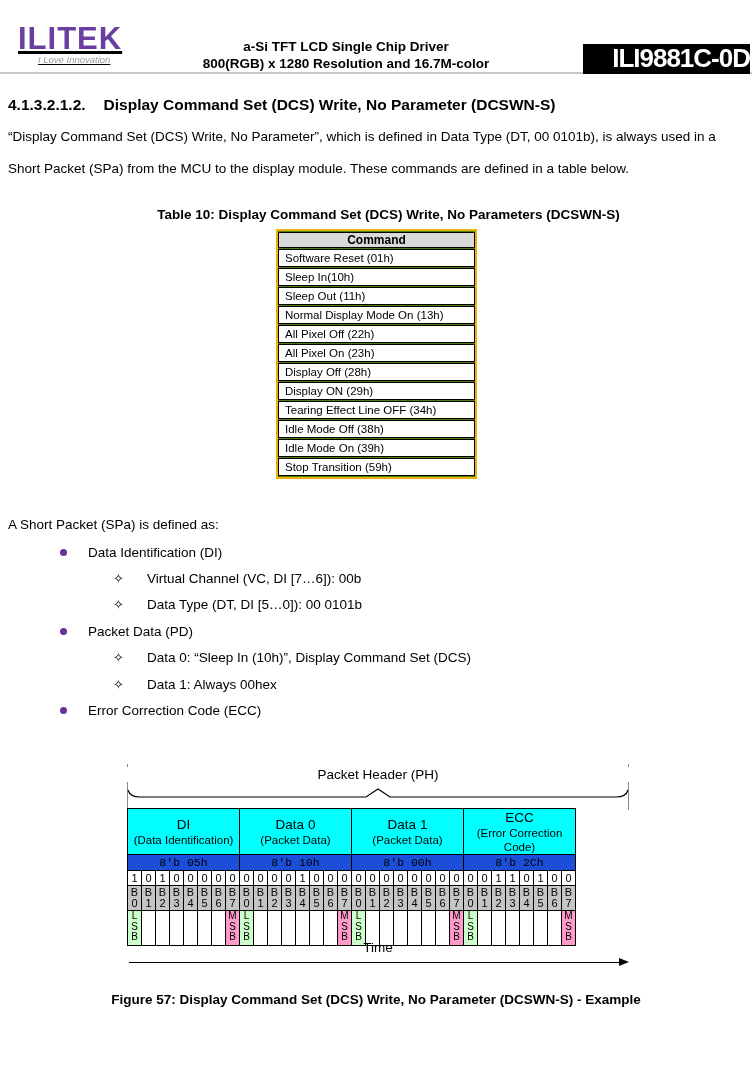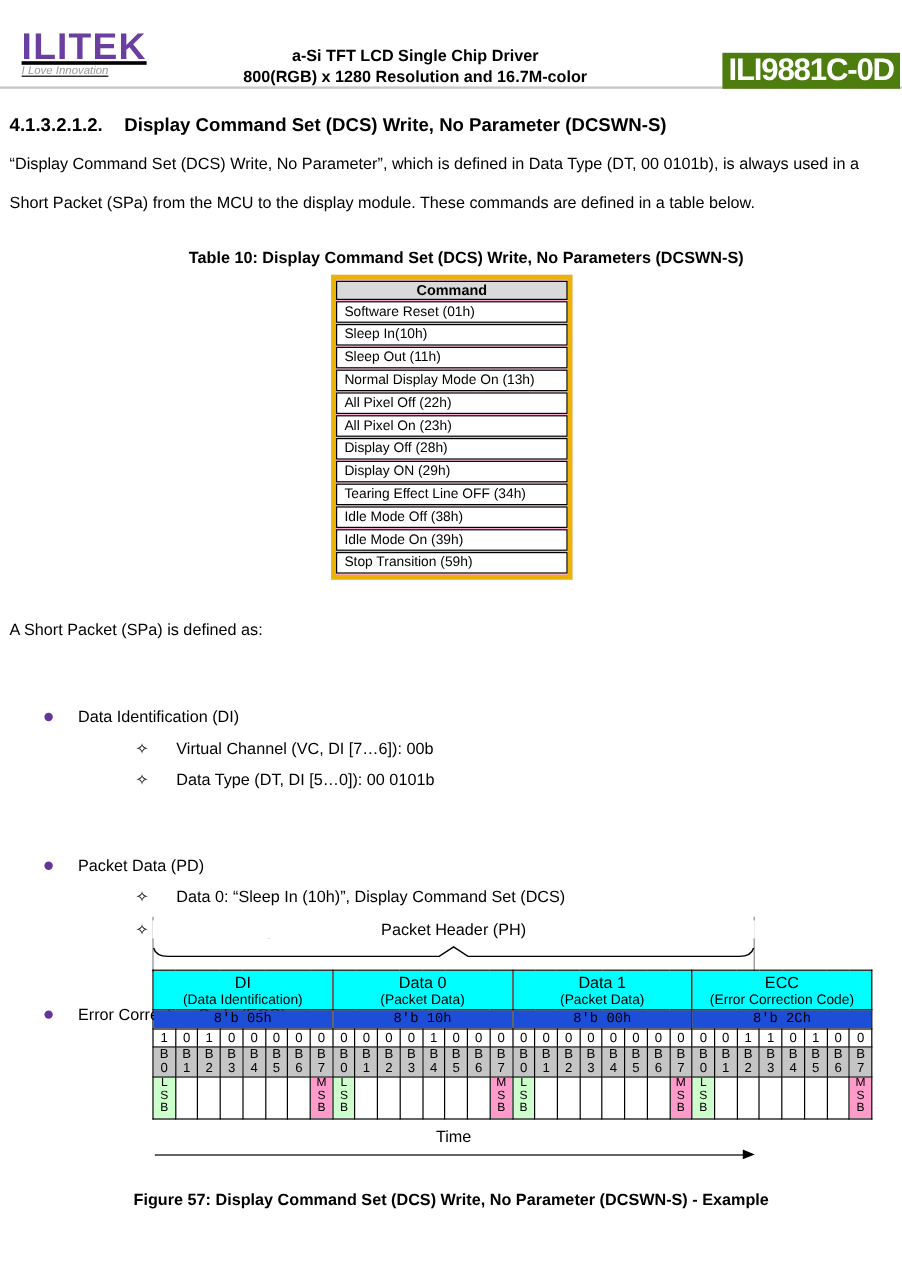--- a/index.html
+++ b/index.html
@@ -3,53 +3,53 @@
 <meta charset="utf-8">
 <style>
   * { margin:0; padding:0; box-sizing:border-box; }
   body { background:#fff; font-family:"Liberation Sans", sans-serif; color:#000; }
   .page { position:relative; width:752px; height:1065px; background:#fff; overflow:hidden; }
 
   
   .hdr { position:absolute; top:0; left:0; right:0; height:74px; border-bottom:2px solid #c9c9c9; }
   .logo { position:absolute; left:18px; top:24px;text-decoration:underline; }
   .logo-text { font-size:31px; font-weight:bold; letter-spacing:1px; color:#6B3FA0; line-height:30px; }
-  .logo-tag { font-size:9.5px; font-style:italic; color:#9a9a9a; margin-top:0; }
+  .logo-tag { font-size:9.5px; font-style:italic; color:#9a9a9a; margin-top:0;margin-left:20px; }
   .hdr-title { position:absolute; left:120px; right:180px; top:38px; text-align:center; font-size:13.5px; font-weight:bold; line-height:17px; }
-  .part-box { position:absolute; right:2px; top:44px; width:148px; height:30px; background:#4d7c0f; color:#fff;
-              font-size:26px; font-weight:bold; text-align:center; line-height:29px; letter-spacing:-1px; white-space:nowrap; }
+  .part-box { position:absolute; right:2px; top:44px; width:167px; height:30px; background:#000000; color:#fff;
+              font-size:26px; font-weight:bold; text-align:right; line-height:29px; letter-spacing:-1px; white-space:nowrap; }
 
   
   .sec-head { position:absolute; left:8px; top:96px; font-size:15.5px; font-weight:bold; display:flex; gap:18px; }
   .sec-body { position:absolute; left:8px; top:121px; width:740px; font-size:13.5px; line-height:32px; }
 
   
   .tbl-title { position:absolute; left:0; right:0; top:207px; text-align:center; font-size:13.5px; font-weight:bold;padding-left:25px; }
   .cmd-wrap { position:absolute; left:276px; top:229px; }
-  table.cmd { border-collapse:separate; border-spacing:0 1.5px; border:4px solid #eab308; width:201px; background:#f9a8d4; }
+  table.cmd { border-collapse:separate; border-spacing:0 1.5px; border:2px solid #eab308; width:201px; background:#4d7c0f; }
   table.cmd th { border:1px solid #000; background:#D9D9D9; font-size:12px; font-weight:bold; height:16px; text-align:center; }
   table.cmd td { border:1px solid #000; font-size:11.5px; height:14.5px; line-height:14px; padding:1px 0 1px 6px; text-align:left; background:#fff; }
 
   
   .spa-intro { position:absolute; left:8px; top:517px; font-size:13.5px; }
   .spa-list { position:absolute; left:0; top:539px; width:740px; }
   .li { display:flex; align-items:center; height:26.4px; font-size:13.5px; }
-  .li.main { padding-left:37px;margin-top:45px; }
+  .li.main { padding-left:60px; }
   .li.sub  { padding-left:113px; }
   .dot { width:7px; height:7px; border-radius:50%; background:#663399; margin-right:21px; flex:0 0 auto; }
   .dia { font-size:13px; margin-right:23px; flex:0 0 auto; }
 
   
   .fig { position:absolute; left:127px; top:764px; width:502px; height:215px; }
   .vline { position:absolute; top:0; width:0; height:46px; border-left:1px solid #8a8a8a; }
   .vline.l { left:0; } .vline.r { right:0; }
   .ph-label { position:absolute; left:0; right:0; top:3px; text-align:center; font-size:13.5px; background:#fff; }
   .brace { position:absolute; left:0; top:22px; }
 
-  table.pkt { position:absolute; left:0; top:44px; border-collapse:collapse; table-layout:fixed; width:600px; }
+  table.pkt { position:absolute; left:0; top:44px; border-collapse:collapse; table-layout:fixed; width:449px; }
   table.pkt td { border:1px solid #000; text-align:center; padding:0; overflow:hidden; }
   td.g-name { background:#00FFFF; height:33px; }
   .g-name .nm { font-size:13.5px; line-height:17px; }
   .g-name .subt { font-size:11.5px; line-height:14px; }
   td.g-val { background:#1d4ed8; font-size:11.5px; height:16px;font-family:Liberation Mono, monospace; }
   td.bit { background:#fff; font-size:11px; height:15px; }
   td.blab { background:#C5C5C5; font-size:11px; height:25px; padding:1px 0; }
   td.blab .ch { line-height:11px; }
   td.mark { font-size:10px; height:35px; vertical-align:top; padding-top:2px; }
   td.mark .ch { line-height:10.5px; }

